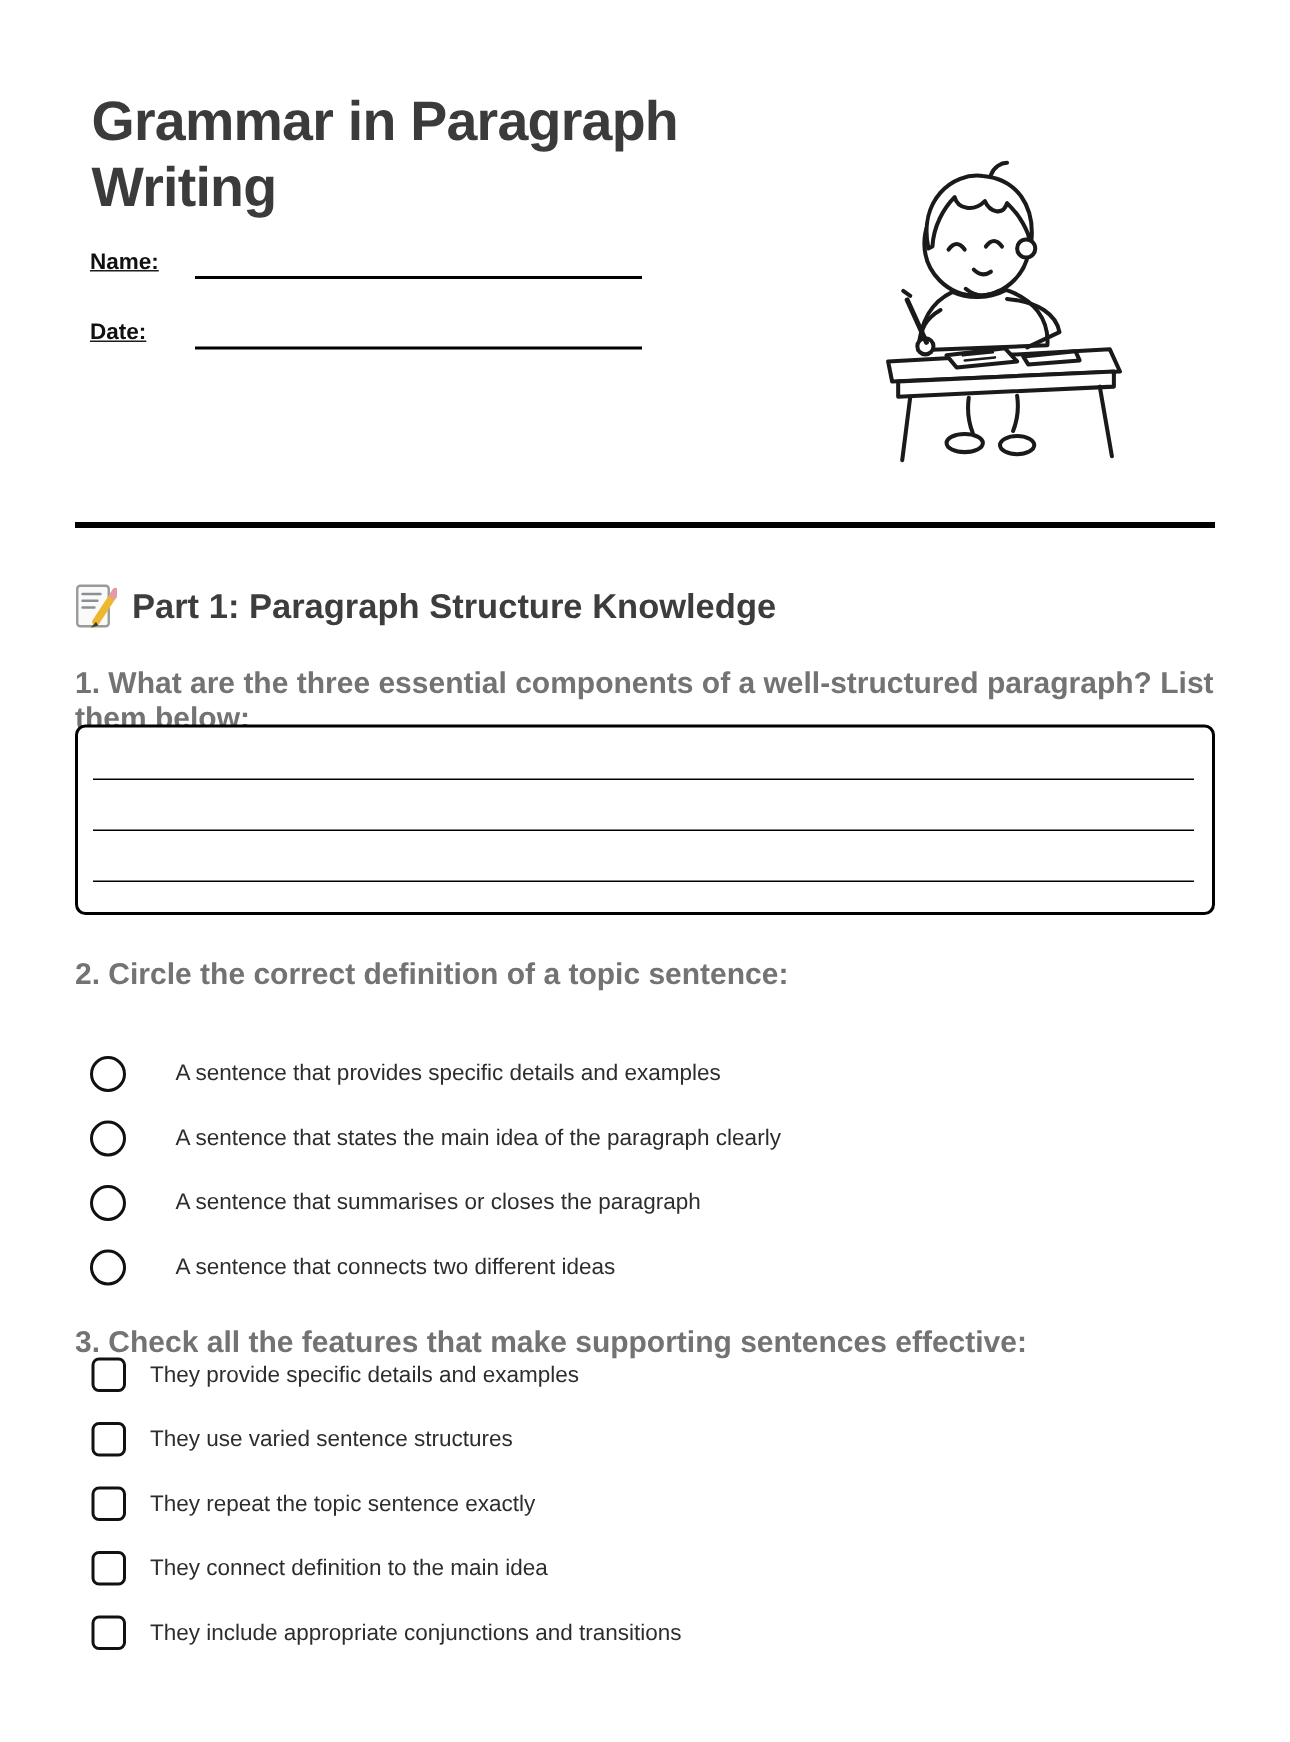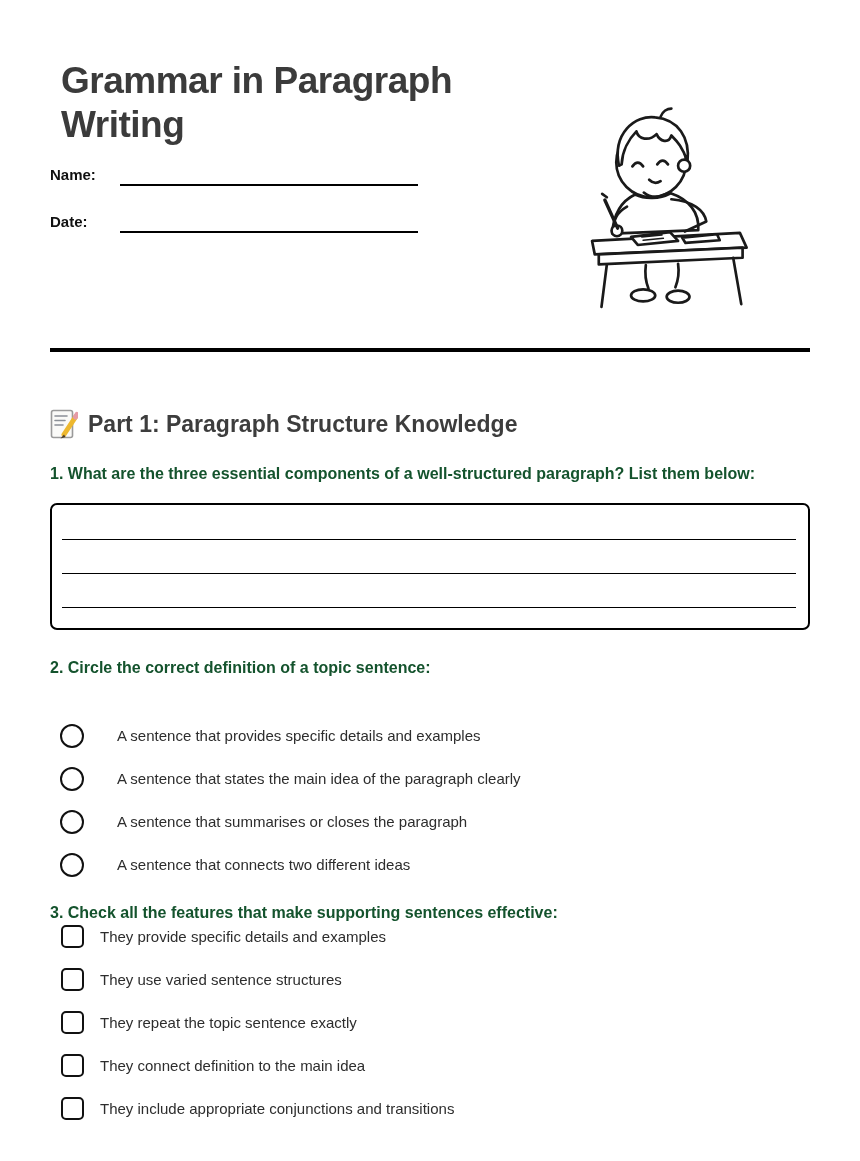--- a/index.html
+++ b/index.html
@@ -5,34 +5,34 @@
   html,body { margin:0; padding:0; background:#ffffff; }
   .page {
     position:relative; width:860px; height:1161px; background:#ffffff;
     overflow:hidden; font-family:"Liberation Sans", sans-serif; color:#1c1c1c;
   }
   .title {
     position:absolute; left:50px; top:48px; width:480px;
     font-size:37px; line-height:1.2; font-weight:700; color:#3b3b3b;
     letter-spacing:-0.5px; margin:11px;
   }
-  .field-row { position:absolute; left:50px; width:368px; display:flex; align-items:flex-end; }
+  .field-row { position:absolute; left:60px; width:368px; display:flex; align-items:flex-end;text-decoration:underline; }
   .field-row.name { top:162px; }
   .field-row.date { top:209px; }
   .field-label { width:70px; font-size:15px; font-weight:700; color:#111; padding-bottom:3px; }
   .field-line { flex:1; height:22px; border-bottom:2px solid #000; }
   .illustration { position:absolute; left:584px; top:98px; width:168px; height:216px; }
   .divider { position:absolute; left:50px; top:348px; width:760px; height:4px; background:#000; }
   .content { position:absolute; left:50px; top:352px; width:760px; }
   .section-header {
-    margin-top:56px; height:32px; display:flex; align-items:center; gap:10px;
+    margin-top:36px; height:32px; display:flex; align-items:center; gap:10px;
     font-size:23px; font-weight:700; color:#3d3d3d;
   }
   .memo-icon { width:28px; height:30px; flex:0 0 auto; }
-  .prompt { font-size:16px; font-weight:700; color:#14532d; margin:0; }
+  .prompt { font-size:20px; font-weight:700; color:#737373; margin:0; }
   .q1-prompt { margin-top:25px; height:20px; }
   .answer-box { margin-top:18px; height:123px; border:2px solid #000; border-radius:7px; position:relative; background:#fff; }
   .write-line { position:absolute; left:10px; right:12px; height:0; border-bottom:1.5px solid #000; }
   .write-line.l1 { top:34px; } .write-line.l2 { top:68px; } .write-line.l3 { top:102px; }
   .q2-prompt { margin-top:29px; height:20px; }
   .option-group { margin-top:44px; }
   .option-row { display:flex; align-items:center; gap:33px; height:25px; margin-bottom:18px; padding-left:10px; }
   .radio { width:24px; height:24px; border:2.5px solid #111; border-radius:50%; box-sizing:border-box; flex:0 0 auto; background:#fff; }
   .option-label { font-size:15px; color:#2d2d2d; }
   .q3-prompt { margin-top:27px; height:20px; }

